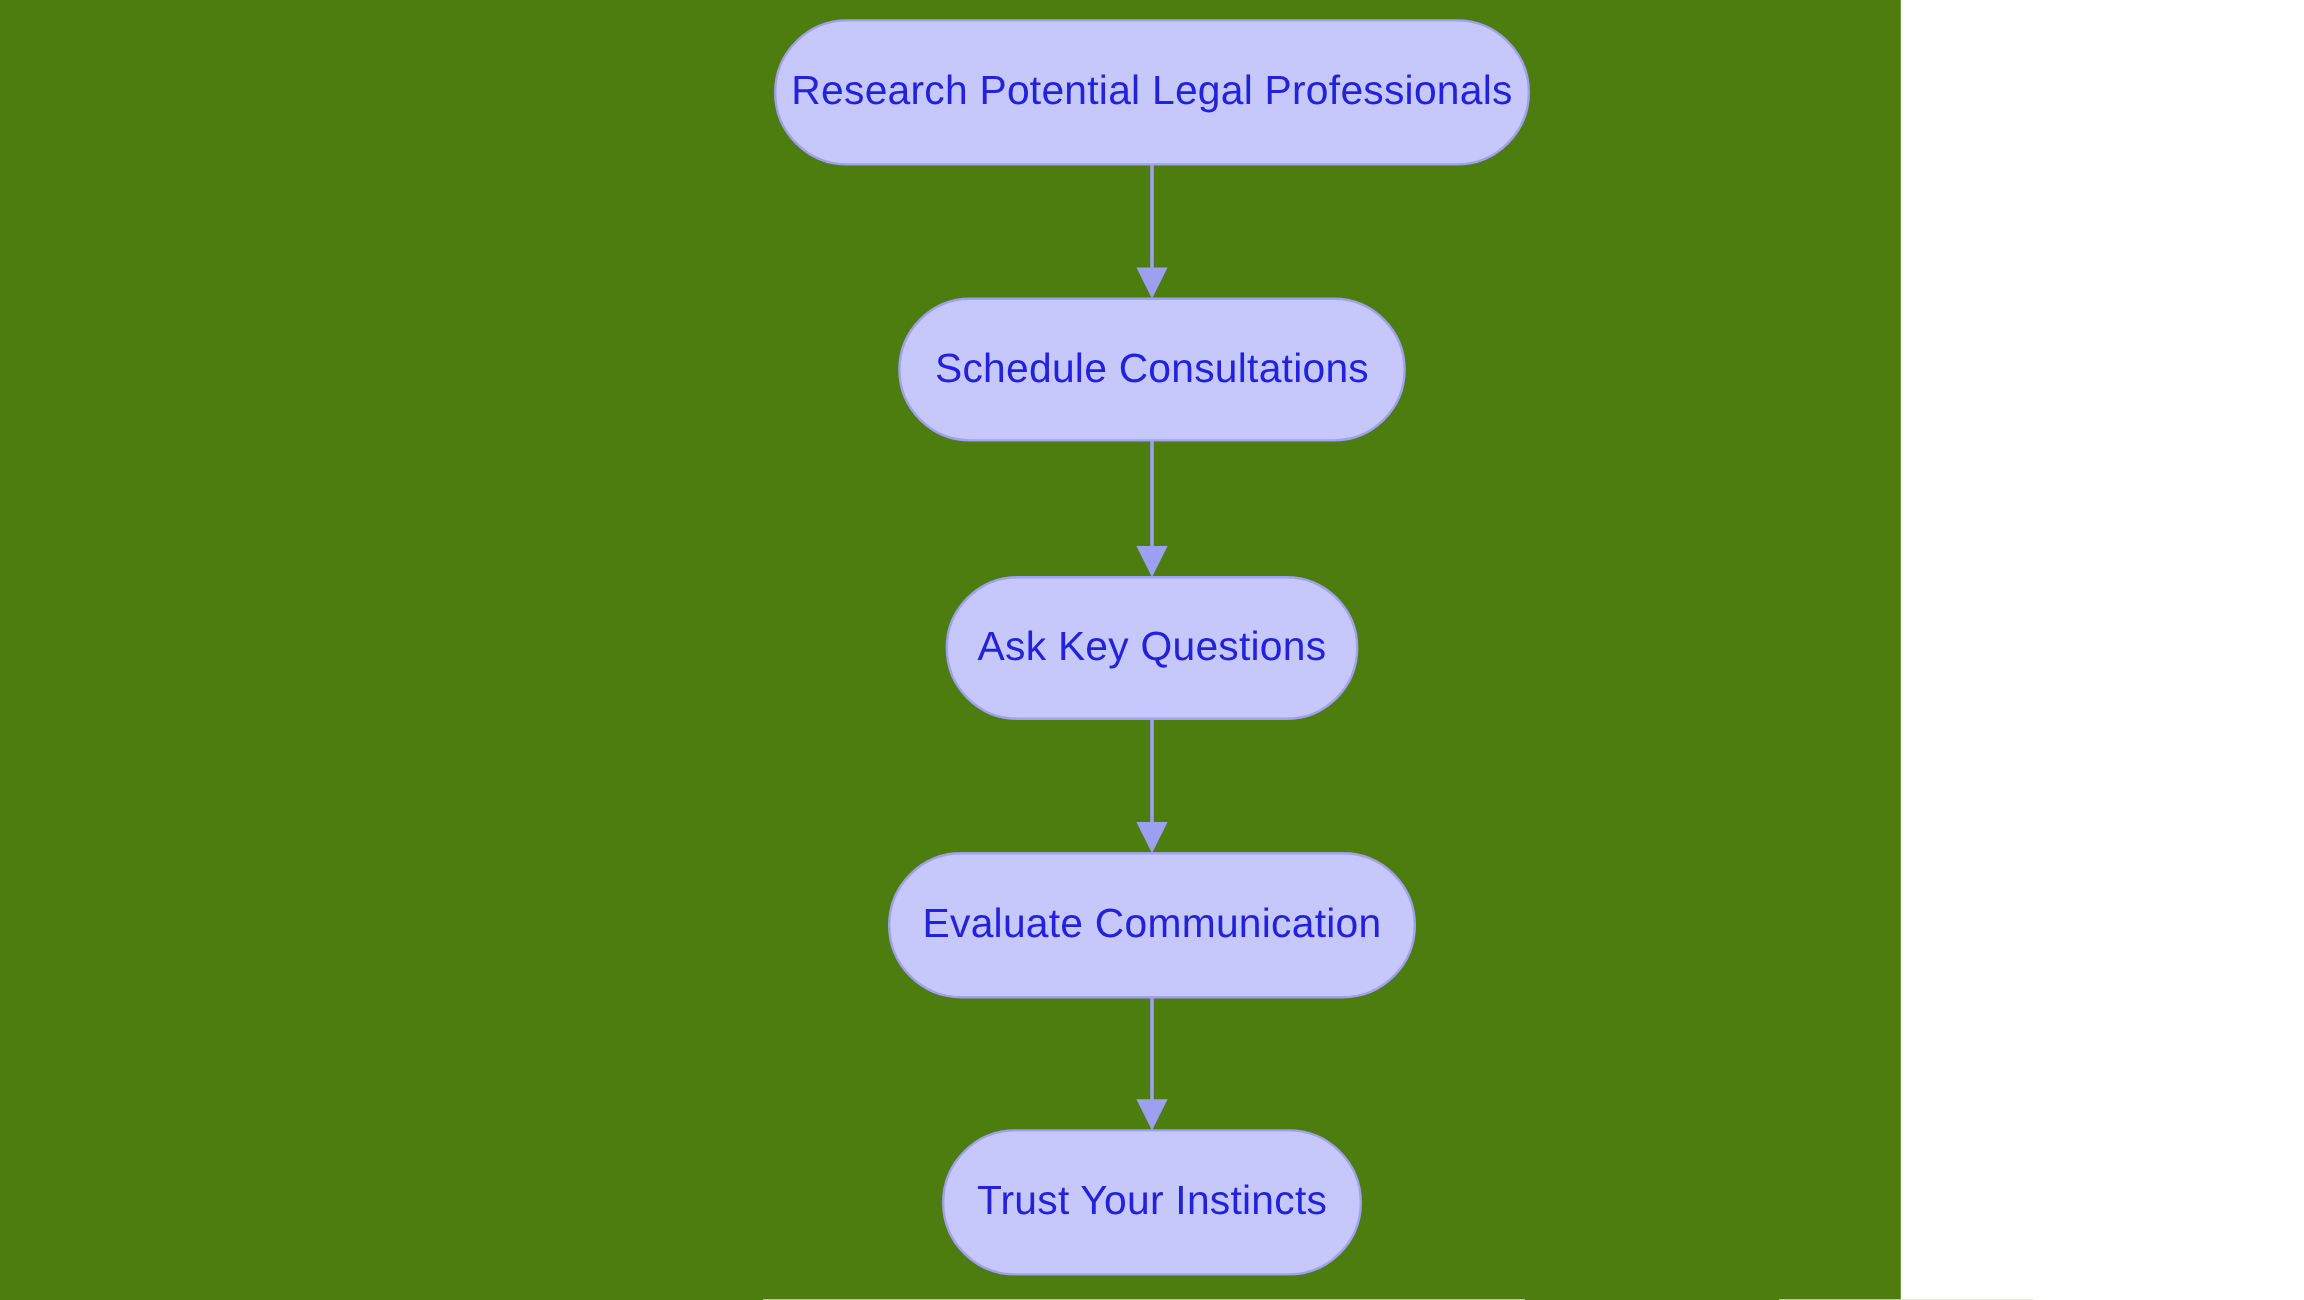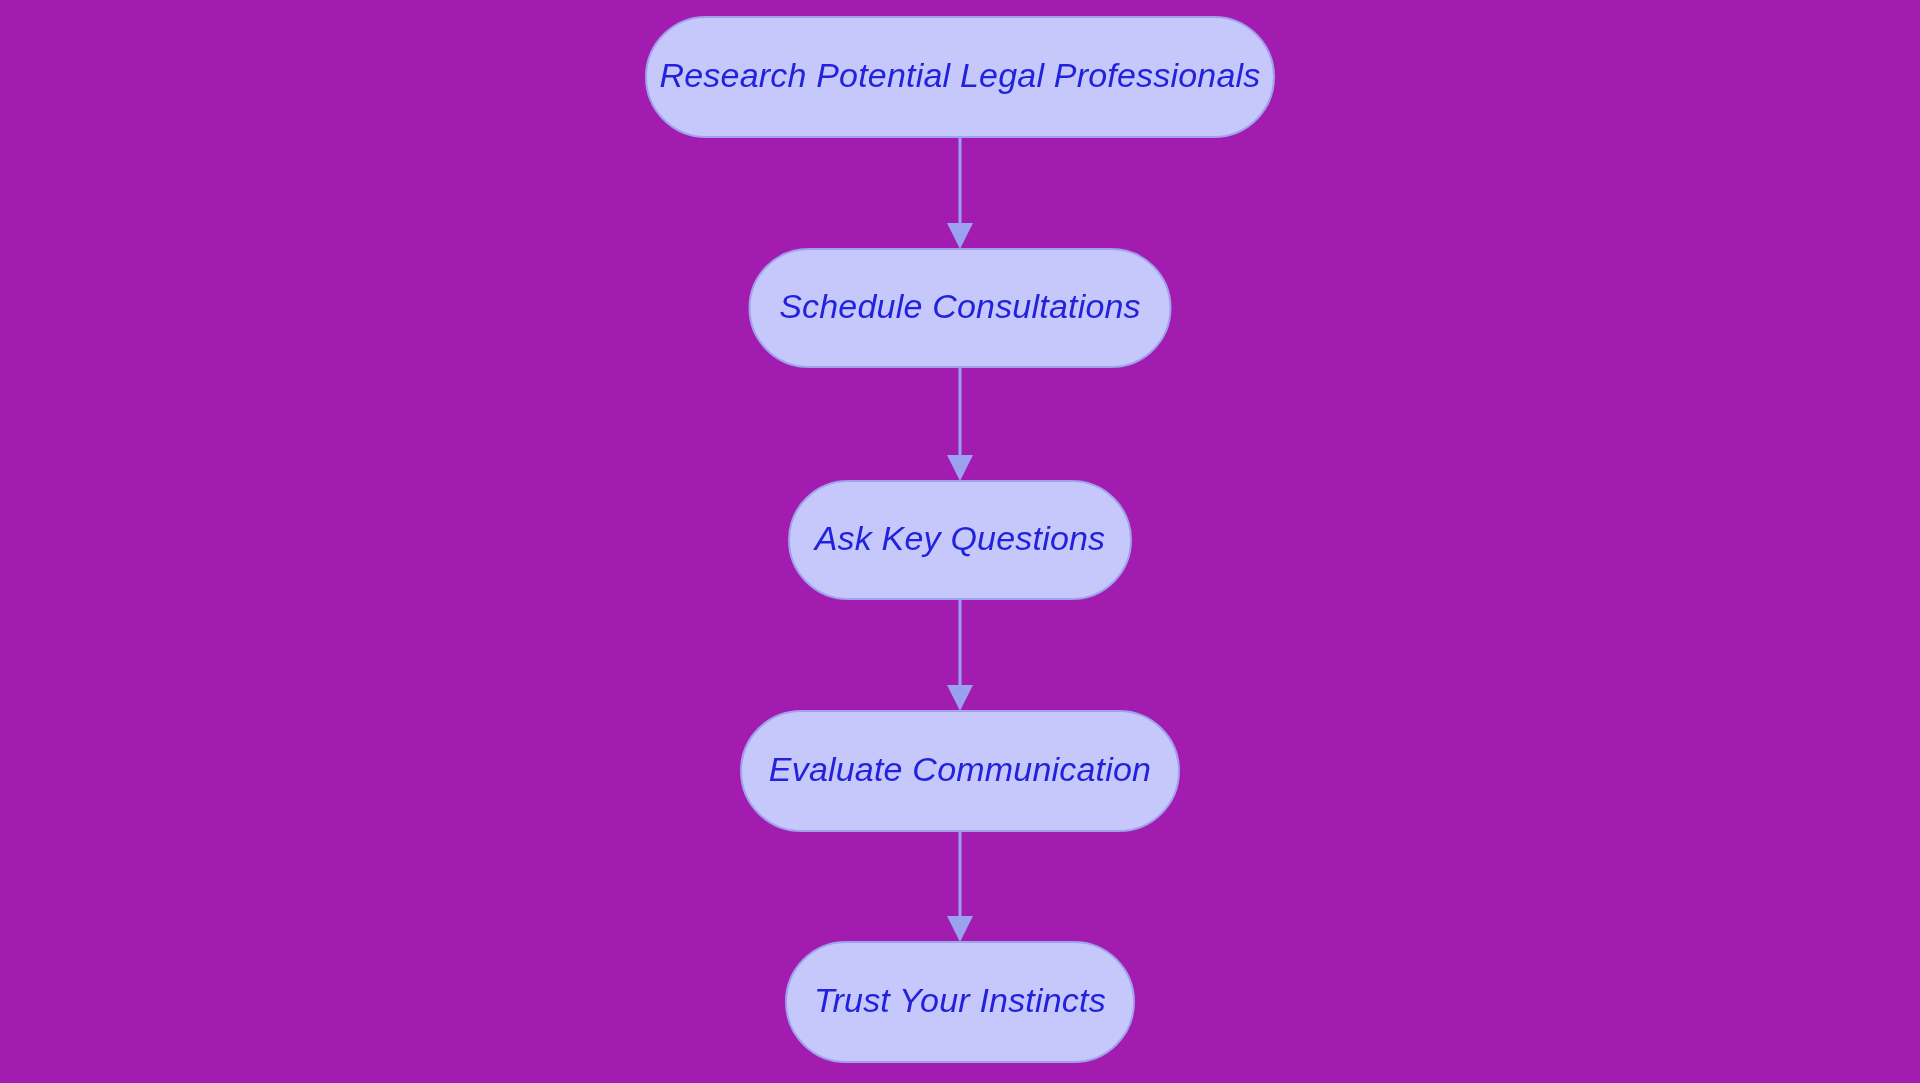--- a/index.html
+++ b/index.html
@@ -6,25 +6,24 @@
   html, body {
     margin: 0;
     padding: 0;
     background: #ffffff;
   }
   body {
     font-family: "Liberation Sans", sans-serif;
   }
   #canvas {
     position: relative;
-    width: 1920px;
+    width: 1584px;
     height: 1083px;
-    background: #a21caf;
+    background: #4d7c0f;
     overflow: hidden;
-    font-style: italic;
   }
   #flow-svg {
     position: absolute;
     top: 0;
     left: 0;
     width: 1920px;
     height: 1083px;
     display: block;
   }
   .node-shape {

